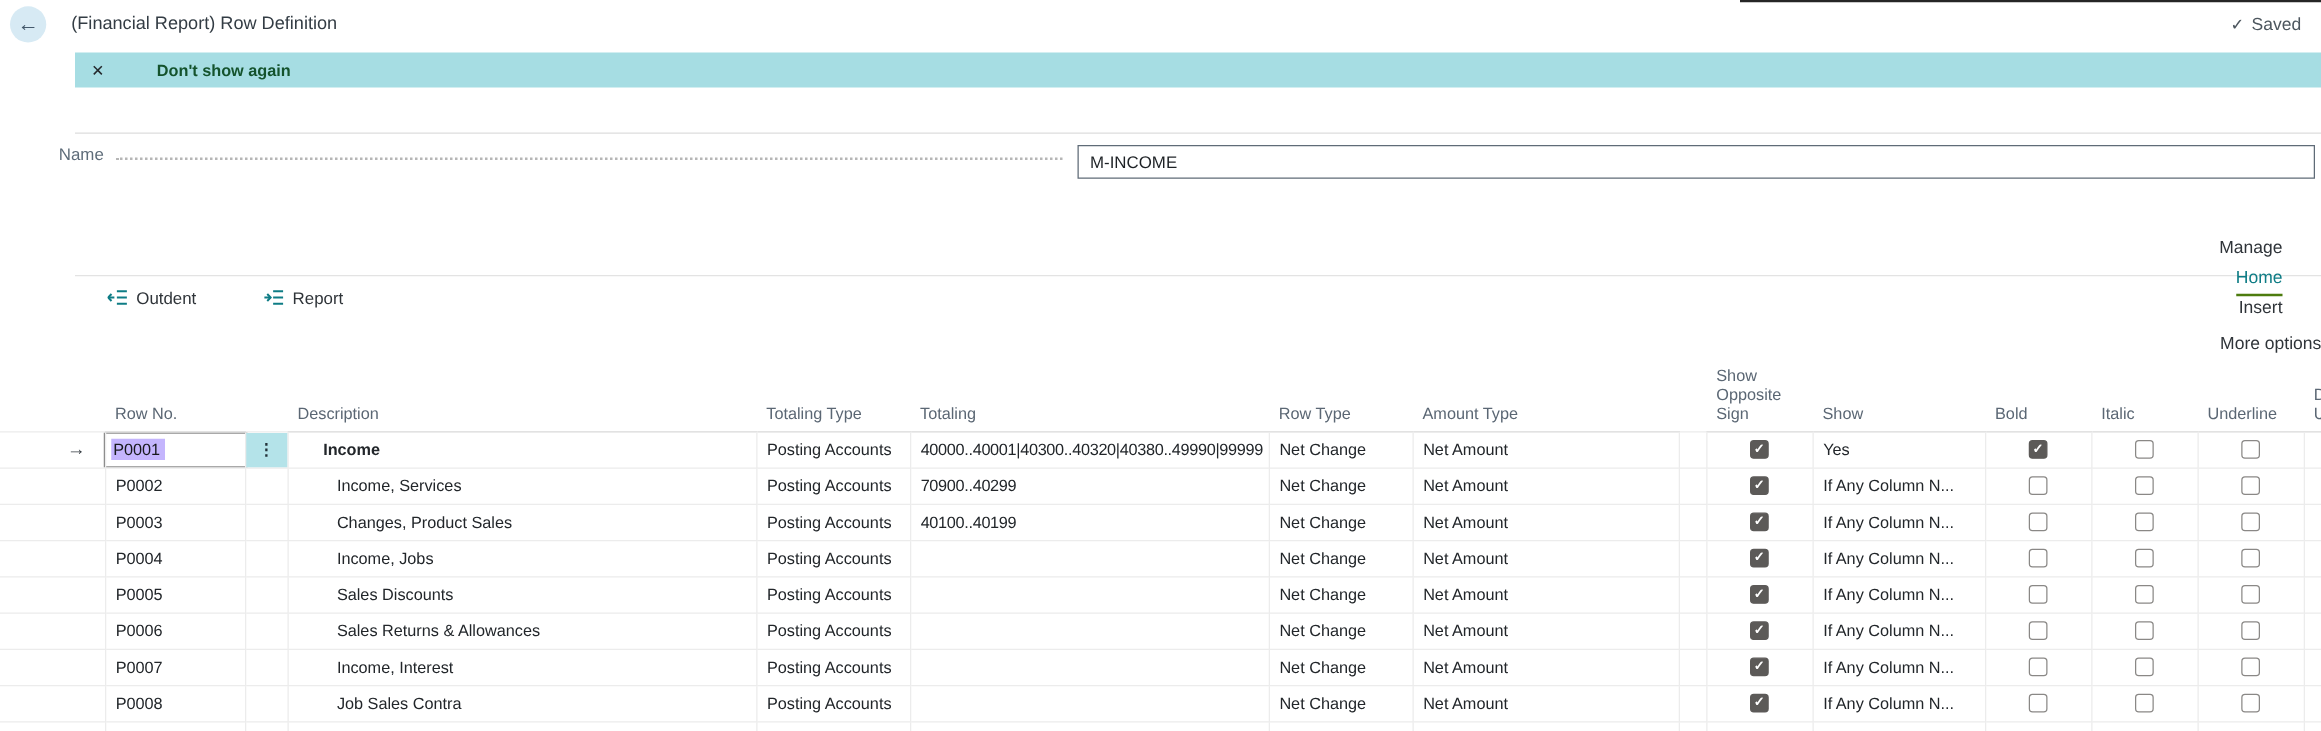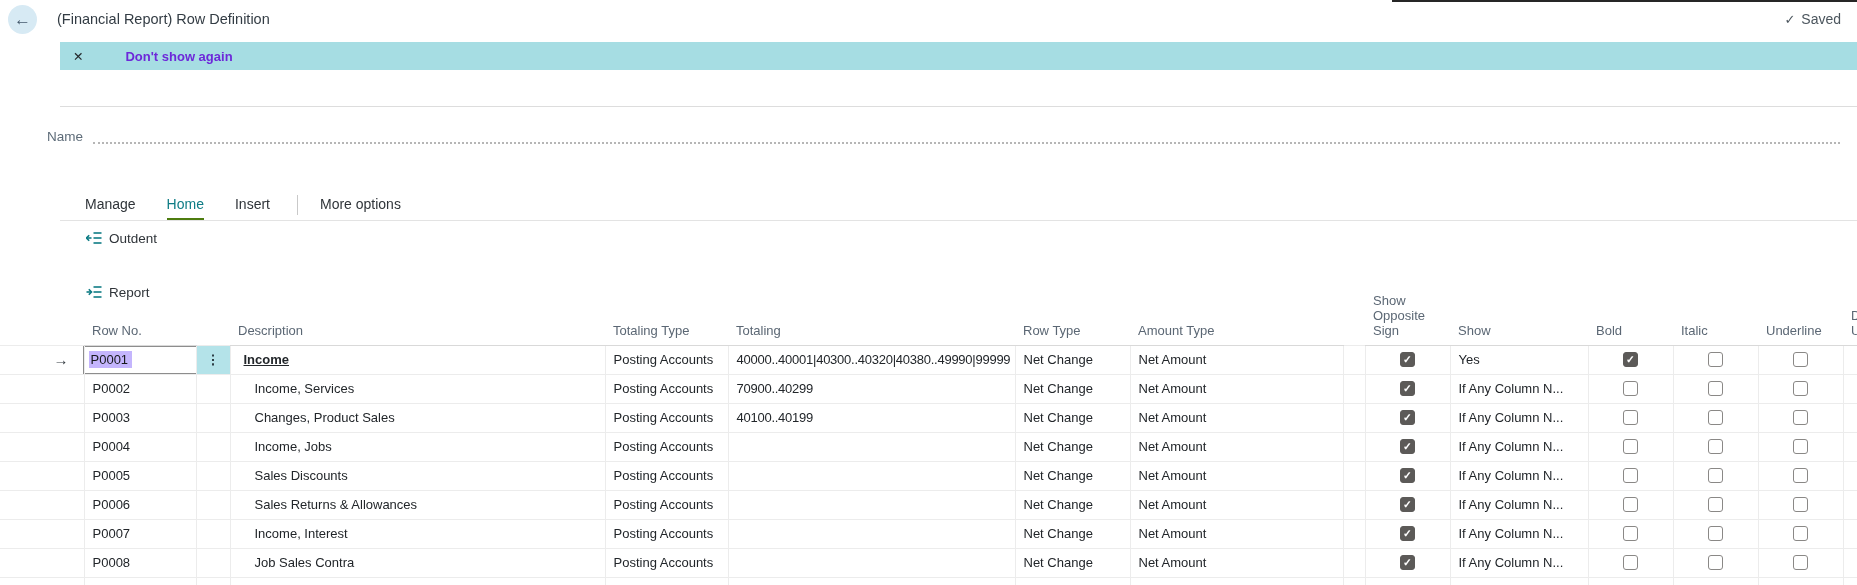--- a/index.html
+++ b/index.html
@@ -17,57 +17,57 @@
   .page-title{position:absolute;left:57px;top:9px;font-size:14.5px;color:#333c44;}
   .saved-indicator{position:absolute;right:16px;top:9px;font-size:14px;color:#4c565e;
                    display:flex;align-items:center;gap:6px;}
   .saved-check{font-size:13px;color:#4c565e;}
 
   
   .notification-bar{position:absolute;left:60px;right:0;top:42px;height:28px;background:#a6dde3;
                     display:flex;align-items:center;font-size:13px;color:#1d2226;}
   .notif-close{margin-left:13px;font-size:12.5px;color:#24292d;cursor:pointer;}
   .notif-msg{margin-left:15px;}
-  .notif-action{margin-left:42px;font-weight:700;color:#6d28d9;cursor:pointer;text-align:center;}
+  .notif-action{margin-left:42px;font-weight:700;color:#14532d;cursor:pointer;text-align:center;}
 
   .divider-line{position:absolute;left:60px;right:0;top:106px;border-top:1px solid #ddd;}
 
   
-  .name-row{position:absolute;left:47px;top:116px;right:5px;height:28px;display:flex;align-items:flex-end;}
+  .name-row{position:absolute;left:47px;top:116px;right:5px;height:28px;display:flex;align-items:flex-start;}
   .name-label{font-size:13.5px;color:#5e6c79;flex:none;}
   .name-leader{flex:1;margin:10px 12px 0 10px;border-top:2px dotted #b6b6b6;height:0;}
   .name-input{flex:none;width:990px;height:27px;border:1px solid #5f6b77;font-family:inherit;
               font-size:13.5px;color:#1d2125;padding:0 9px;box-sizing:border-box;outline:none;background:#fff;}
 
   
   .ribbon-tabs{position:absolute;left:60px;right:0;top:189px;height:32px;border-bottom:1px solid #e3e3e3;
                display:flex;align-items:flex-end;padding-left:25px;box-sizing:border-box;
-               font-size:14px;color:#2f3439;}
+               font-size:14px;color:#2f3439;flex-direction:column;}
   .tab{padding-bottom:8px;margin-right:31px;cursor:pointer;}
   .tab.active{color:#0e7c85;border-bottom:2px solid #4d7c0f;padding-bottom:6px;}
   .tab-divider{width:1px;height:20px;background:#c9c9c9;margin:0 22px 5px -4px;}
   .more-options{padding-bottom:8px;cursor:pointer;}
 
   
-  .ribbon-actions{position:absolute;left:86px;top:230px;display:flex;gap:38px;flex-direction:column;}
+  .ribbon-actions{position:absolute;left:86px;top:230px;display:flex;gap:54px;}
   .action-btn{display:flex;align-items:center;gap:7px;font-size:13.5px;color:#2f3439;
               background:none;border:none;font-family:inherit;cursor:pointer;padding:0;}
   .action-btn svg{display:block;}
 
   
   .grid{position:absolute;left:0;top:250px;}
   table{border-collapse:collapse;table-layout:fixed;width:1883px;}
   th{font-weight:400;font-size:13px;color:#5b6774;text-align:left;vertical-align:bottom;
      padding:0 8px 7px 8px;height:95px;box-sizing:border-box;border-bottom:1px solid #d9d9d9;
      overflow:hidden;}
   th.no-border{border-bottom:none;}
   td{height:29px;box-sizing:border-box;font-size:13px;color:#22262a;padding:0 8px;
      border:1px solid #ececec;overflow:hidden;white-space:nowrap;background:#fff;}
   td.col-selector{border-left:none;text-align:right;padding-right:15px;font-size:15px;color:#333a40;}
-  td.col-desc{padding-left:13px;text-decoration:underline;}
+  td.col-desc{padding-left:28px;}
   td.col-desc .bold{font-weight:700;}
   td.col-desc .ind-1{padding-left:11px;display:inline-block;}
   td.col-totaling{letter-spacing:-0.25px;padding-right:4px;margin-top:32px;}
   td.check-cell{text-align:center;padding:0;}
   td.col-rowno-sel{padding:0;overflow:visible;}
   .rowno-box{height:28px;margin:0 -2px;border:1.5px solid #8d8d8d;background:#fff;
              display:flex;align-items:center;padding:0 5px;box-sizing:border-box;}
   .rowno-sel{background:#c4b5fd;padding:1px 4px 1px 2px;font-size:13px;color:#17191b;}
   td.col-menu-active{background:#b4e3e9;text-align:center;padding:0;}
   .menu-dots{font-size:13px;font-weight:700;color:#24333a;cursor:pointer;}
@@ -98,20 +98,21 @@
 <div class="notification-bar">
   <span class="notif-close">✕</span>
   <span class="notif-action">Don't show again</span>
 </div>
 
 <div class="divider-line"></div>
 
 <div class="name-row">
   <span class="name-label">Name</span>
   <span class="name-leader"></span>
+  <input class="name-input" value="M-INCOME" style="">
 </div>
 
 <div class="ribbon-tabs">
   <span class="tab">Manage</span>
   <span class="tab active">Home</span>
   <span class="tab">Insert</span>
   <span class="tab-divider"></span>
   <span class="more-options">More options</span>
 </div>
 

